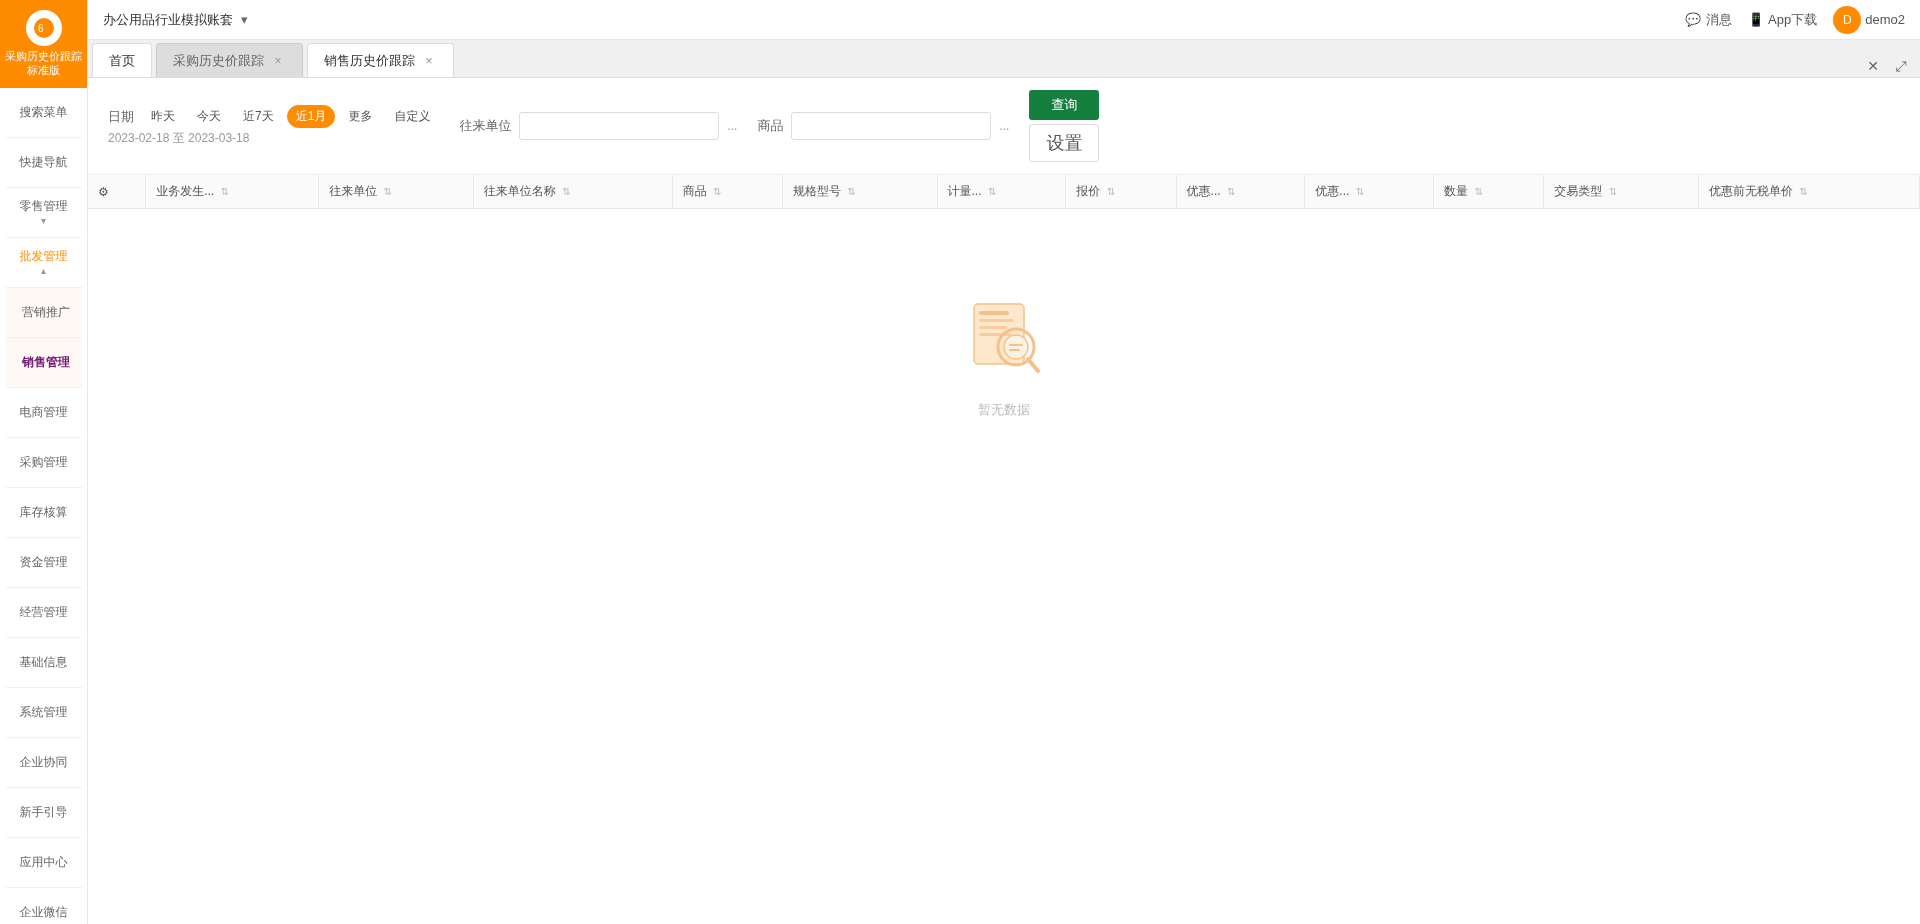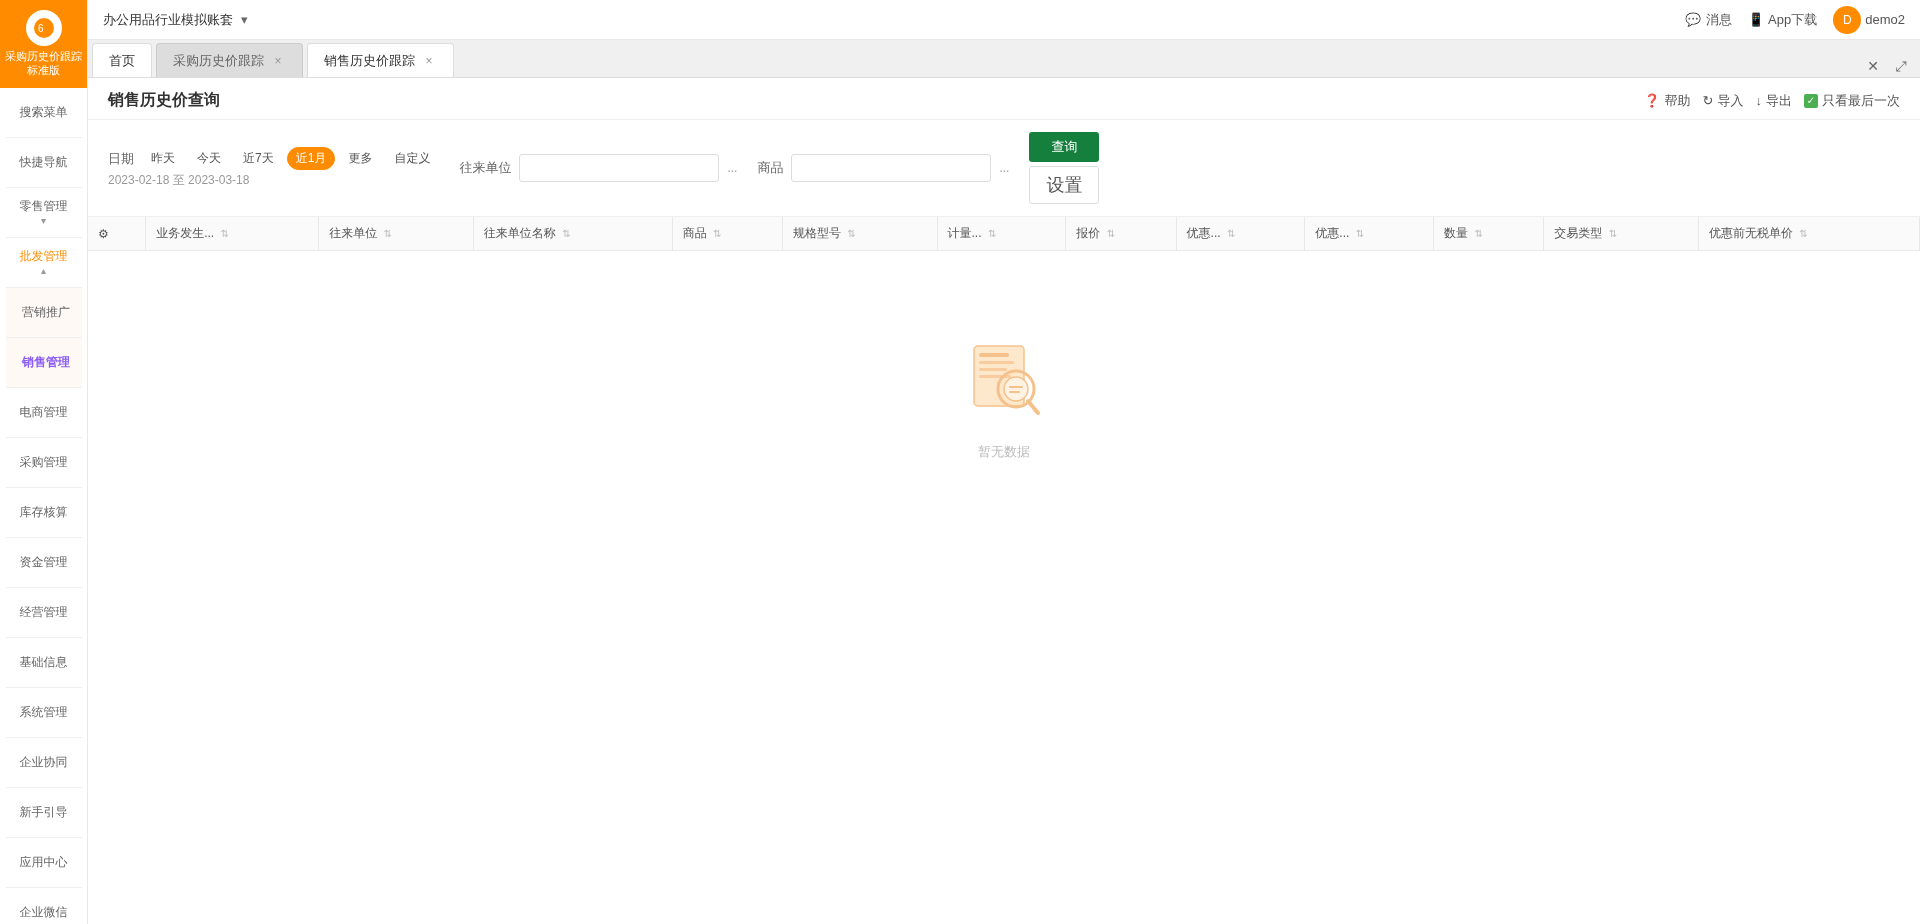--- a/index.html
+++ b/index.html
@@ -390,21 +390,21 @@
     <span class="arrow">▾</span>
   </div>
   <div class="sidebar-item active">
     <span>批发管理</span>
     <span class="arrow">▴</span>
   </div>
   <div class="sidebar-item" style="padding-left:10px;background:#fef9f5;">
     <span style="font-size:12px;">营销推广</span>
   </div>
   <div class="sidebar-item" style="padding-left:10px;background:#fef9f5;color:#ff8c00;">
-    <span style="font-size:12px;color:#8b5cf6;font-weight:bold;">销售管理</span>
+    <span style="font-size:12px;color:#701a75;font-weight:bold;">销售管理</span>
   </div>
   <div class="sidebar-item">
     <span>电商管理</span>
   </div>
   <div class="sidebar-item">
     <span>采购管理</span>
   </div>
   <div class="sidebar-item">
     <span>库存核算</span>
   </div>
@@ -471,41 +471,20 @@
       <span class="tab-close">×</span>
     </div>
     <div class="tabbar-actions">
       <div class="tabbar-action-btn">✕</div>
       <div class="tabbar-action-btn">⤢</div>
     </div>
   </div>
 
   <div class="page-content">
 
-    <div class="page-header">
-      <span class="page-title">销售历史价查询</span>
-      <div class="page-header-actions">
-        <div class="header-action-item">
-          <span>❓</span>
-          <span>帮助</span>
-        </div>
-        <div class="header-action-item">
-          <span>↻</span>
-          <span>导入</span>
-        </div>
-        <div class="header-action-item">
-          <span>↓</span>
-          <span>导出</span>
-        </div>
-        <label class="checkbox-label">
-          <div class="checkbox-checked">✓</div>
-          <span>只看最后一次</span>
-        </label>
-      </div>
-    </div>
 
     <div class="filter-area">
       <div class="filter-col">
         <div class="filter-group">
           <span class="filter-label">日期</span>
           <div class="date-options">
             <button class="date-btn">昨天</button>
             <button class="date-btn">今天</button>
             <button class="date-btn">近7天</button>
             <button class="date-btn active">近1月</button>

